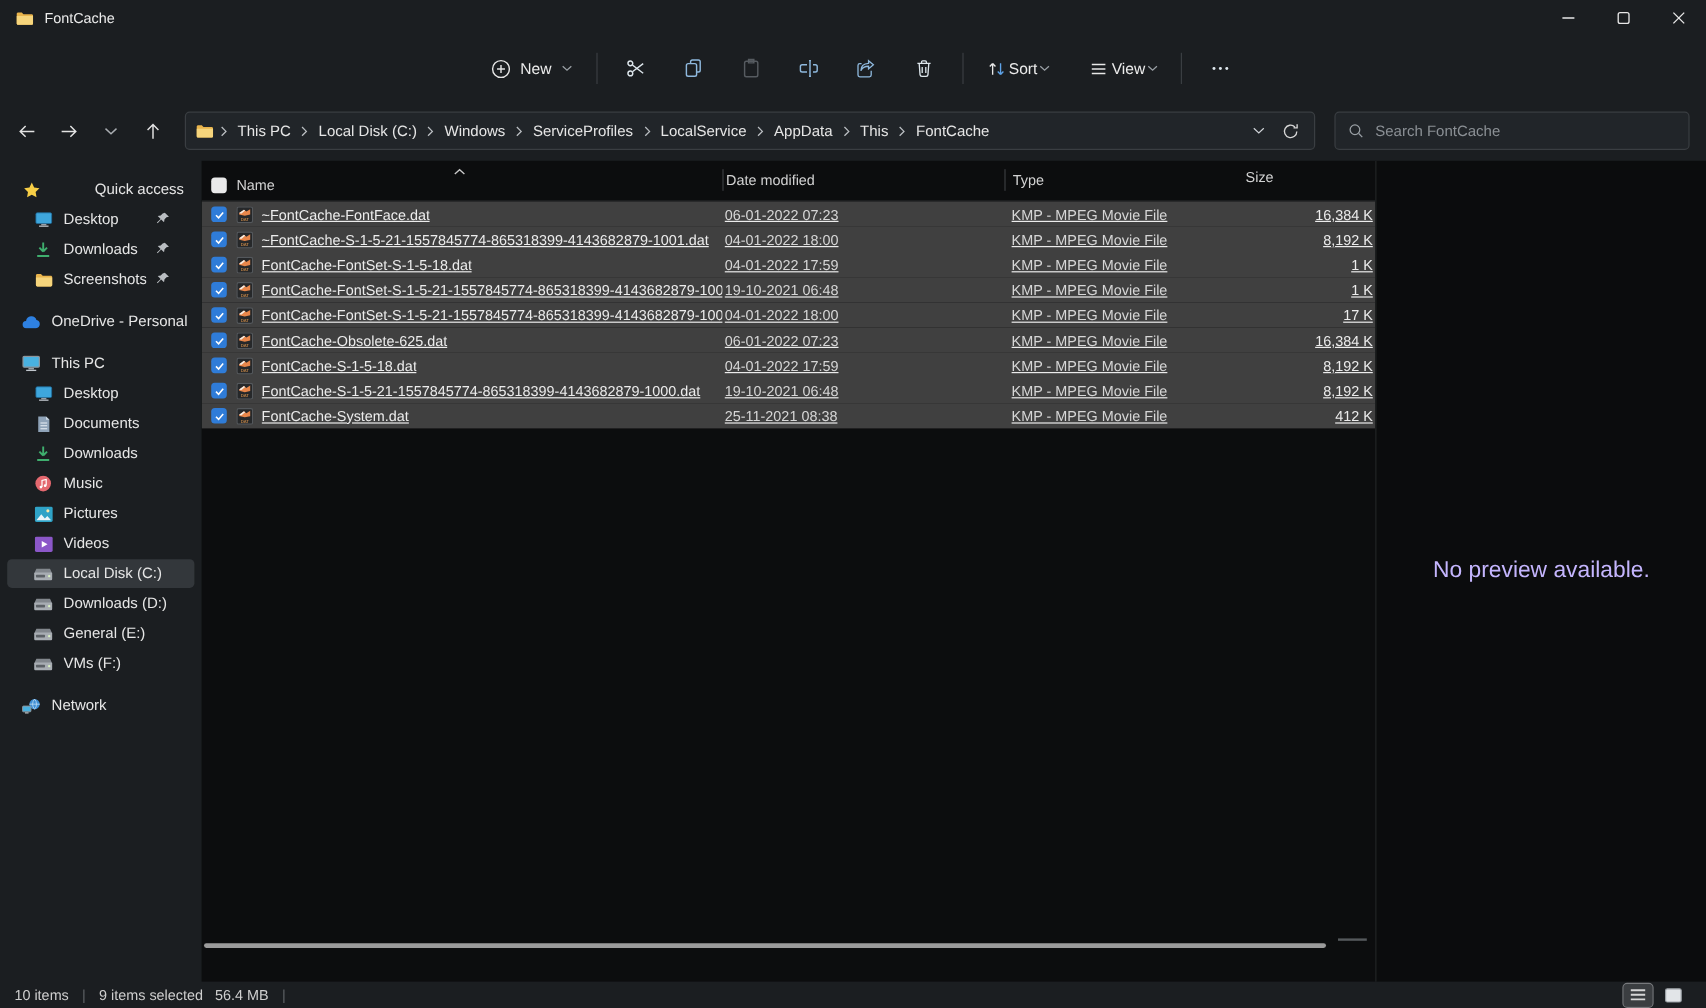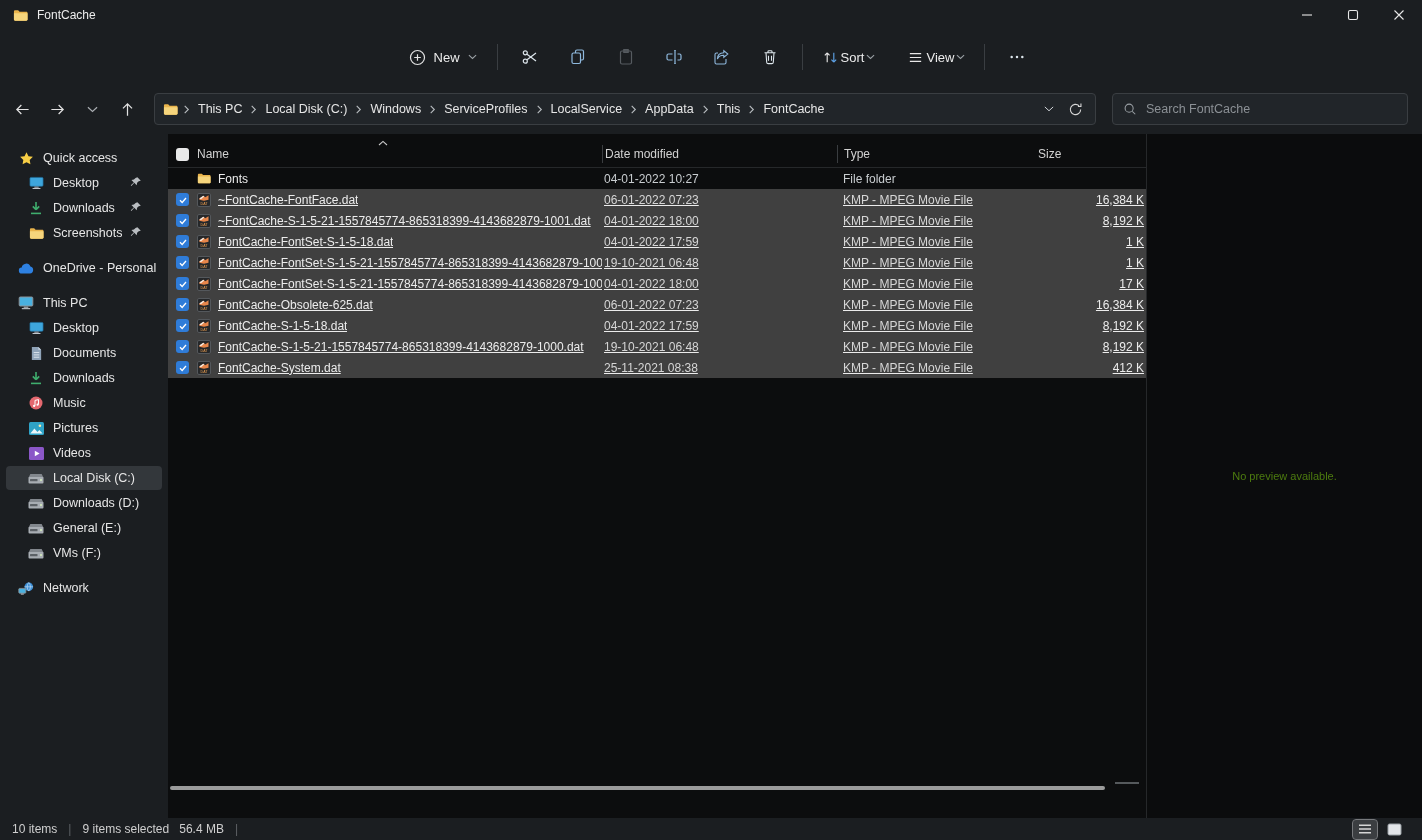--- a/index.html
+++ b/index.html
@@ -46,42 +46,42 @@
   .side-item { height:24px; display:flex; align-items:center; margin:0 6px 1px 6px; padding-left:12px; border-radius:4px; position:relative; color:#e6e6e6; font-size:12.5px; white-space:nowrap; }
   .side-item.ind1 { padding-left:22px; }
   .side-item.selected { background:#33373b; }
   .side-item .icon { width:16px; margin-right:9px; flex:none; }
   .side-item .pin { position:absolute; right:9px; top:5px; }
   .side-gap { height:10px; }
 
   
   .listpane { width:978px; flex:none; background:#0c0d0e; position:relative; overflow:hidden; }
   .sort-caret { position:absolute; left:210px; top:1px; color:#c9c9c9; }
-  .list-header { display:flex; align-items:center; height:27px; margin-top:7px; border-bottom:1px solid #26282a; color:#d2d2d2; }
+  .list-header { display:flex; height:27px; margin-top:7px; border-bottom:1px solid #26282a; color:#d2d2d2; }
   .col-name { width:434px; display:flex; align-items:center; padding-left:8px; }
   .col-date { width:235px; padding-left:2px; }
   .col-type { width:193px; padding-left:6px; }
   .col-size { flex:1; text-align:right; padding-right:2px; overflow:hidden; white-space:nowrap; }
   .list-header .col-date, .list-header .col-type { border-left:1px solid #3a3d40; height:18px; display:flex; align-items:center; }
   .cb { width:13px; height:13px; border-radius:3px; margin-right:8px; flex:none; }
   .cb.all { background:#e9e9e9; }
   .cb.checked { background:#2f7cd8; display:flex; align-items:center; justify-content:center; }
   .cb.none { background:transparent; }
   .file-row { display:flex; align-items:center; height:21px; color:#ececec; }
   .file-row.selected { background:#404040;text-decoration:underline; }
   .file-row .fico { width:14px; height:14px; margin-right:7px; flex:none; }
   .file-row .fname { overflow:hidden; white-space:nowrap; text-overflow:clip; }
   .file-row .col-date, .file-row .col-type { color:#c9cdd0; }
   .file-row.selected .col-date, .file-row.selected .col-type { color:#d6d6d6; }
   .hscroll { position:absolute; left:2px; bottom:28px; width:935px; height:4px; background:#9b9b9b; border-radius:2px; }
   .hscroll-end { position:absolute; left:947px; bottom:34px; width:24px; height:2px; background:#55595c; }
 
   
   .preview { flex:1; background:#0b0c0d; border-left:1px solid #26282a; display:flex; align-items:center; justify-content:center; }
-  .preview span { color:#4d7c0f; font-size:11px; }
+  .preview span { color:#c4b5fd; font-size:19px; }
 
   
   .statusbar { height:22px; display:flex; align-items:center; padding:0 12px; color:#cfcfcf; font-size:12px; }
   .sb-sep { color:#5d6165; margin:0 11px; }
   .sb-right { margin-left:auto; display:flex; gap:5px; padding-right:4px; }
   .sb-view-btn { width:24px; height:19px; display:flex; align-items:center; justify-content:center; border-radius:3px; }
   .sb-view-btn.active { background:#3b3e41; outline:1px solid #77797c; }
 </style>
 </head>
 <body>
@@ -325,21 +325,21 @@
   </div>
 
   <div class="content">
     <div class="sidebar" id="sidebar">
         <div class="side-item">
           <span class="icon ">
             <svg width="15" height="15" viewBox="0 0 16 16">
               <path d="M8 1.2l2.1 4.3 4.7.7-3.4 3.3.8 4.7L8 12l-4.2 2.2.8-4.7L1.2 6.2l4.7-.7z" fill="#f7ce46"></path>
             </svg>
           </span>
-          <span style="overflow:hidden;text-overflow:ellipsis;">Quick access</span>
+          <span style="overflow:hidden;text-overflow:ellipsis;margin-left:36px;">Quick access</span>
         </div>
         <div class="side-item ind1">
           <span class="icon ">
             <svg width="15" height="14" viewBox="0 0 16 14">
               <rect x="1" y="1" width="14" height="9.5" rx="1.2" fill="#3ea6dc" stroke="#1f6e9e" stroke-width="0.7"></rect>
               <rect x="5.7" y="10.8" width="4.6" height="1.3" fill="#9aa0a6"></rect>
               <rect x="3.8" y="12.3" width="8.4" height="1.1" fill="#c0c6cc"></rect>
             </svg>
           </span>
           <span style="overflow:hidden;text-overflow:ellipsis;">Desktop</span>
@@ -521,35 +521,20 @@
       <div class="list-header">
         <div class="col-name">
           <span class="cb all"></span>
           <span>Name</span>
         </div>
         <div class="col-date">Date modified</div>
         <div class="col-type">Type</div>
         <div class="col-size" style="text-align:left;padding-left:8px;">Size</div>
       </div>
       <div id="file-rows">
-          <div class="file-row">
-            <div class="col-name">
-              <span class="cb none"></span>
-              <span class="fico icon">
-                <svg width="15" height="13" viewBox="0 0 16 13">
-                  <path d="M1 2.2C1 1.5 1.6 1 2.3 1h3.2l1.5 1.6h7.2c.7 0 1.3.5 1.3 1.2v7c0 .7-.6 1.2-1.3 1.2H2.3C1.6 12 1 11.5 1 10.8V2.2z" fill="#e9b44c"></path>
-                  <path d="M1 4.1h14.5v6.7c0 .7-.6 1.2-1.3 1.2H2.3C1.6 12 1 11.5 1 10.8V4.1z" fill="#f6d57c"></path>
-                </svg>
-              </span>
-              <span class="fname">Fonts</span>
-            </div>
-            <div class="col-date">04-01-2022 10:27</div>
-            <div class="col-type">File folder</div>
-            <div class="col-size"></div>
-          </div>
           <div class="file-row selected">
             <div class="col-name">
               <span class="cb checked">
                 <svg width="10" height="10" viewBox="0 0 12 12">
                   <path d="M2.4 6.4L5 9l4.6-5.4" fill="none" stroke="#fff" stroke-width="1.6"></path>
                 </svg>
               </span>
               <span class="fico icon">
                 <svg width="14" height="14" viewBox="0 0 14 14">
                   <rect x="0.5" y="0.5" width="13" height="13" rx="1.5" fill="#26282a" stroke="#54585c"></rect>

